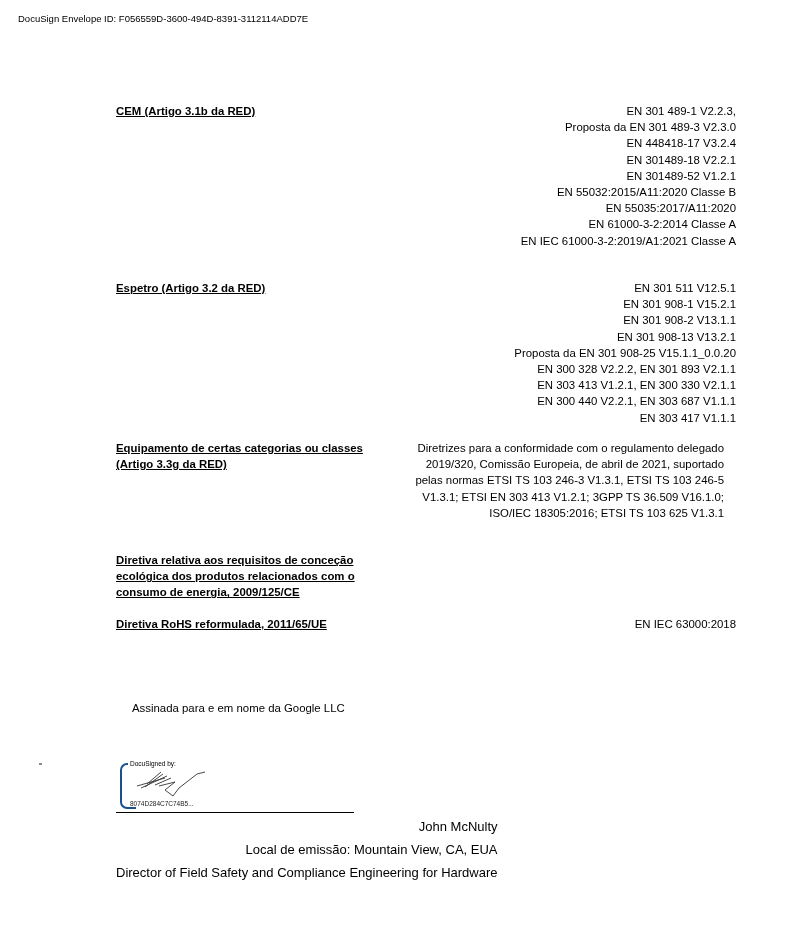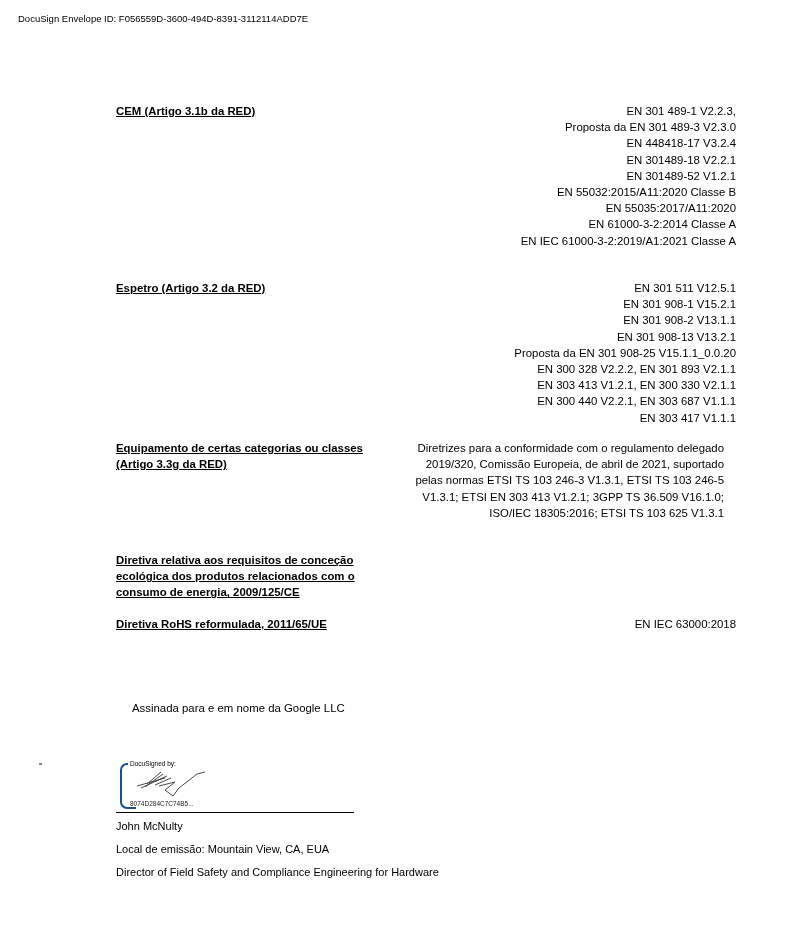--- a/index.html
+++ b/index.html
@@ -11,21 +11,21 @@
     .value { position: absolute; left: 290px; top: 0; width: 330px; }
     .value div { white-space: nowrap; text-align: right; }
     .para { white-space: normal !important; }
     .signed-for { position: absolute; left: 116px; top: 702px; font-family: "Liberation Sans", sans-serif; font-size: 11.4px; margin-left: 16px; }
     .tick { position: absolute; left: 39px; top: 763px; width: 3px; height: 2px; background: #888; }
     .ds-box { position: absolute; left: 120px; top: 763px; width: 14px; height: 42px; border: 2px solid #1a4f8f; border-right: none; border-radius: 7px 0 0 7px; }
     .ds-label { position: absolute; left: 128px; top: 760px; font-family: "Liberation Sans", sans-serif; font-size: 6.5px; background: #fff; padding: 0 2px; }
     .ds-hash { position: absolute; left: 128px; top: 800px; font-family: "Liberation Sans", sans-serif; font-size: 6.5px; background: #fff; padding: 0 2px; color: #222; }
     .sig { position: absolute; left: 135px; top: 768px; width: 75px; height: 30px; }
     .sig-line { position: absolute; left: 116px; top: 812px; width: 238px; height: 1px; background: #000; }
-    .footer { position: absolute; left: 116px; top: 815px; font-family: "Liberation Sans", sans-serif; font-size: 11px; line-height: 23px; }
+    .footer { position: absolute; left: 116px; top: 815px; font-family: "Liberation Sans", sans-serif; font-size: 13px; line-height: 23px; text-align: right; }
   </style>
 </head>
 <body>
 
 <div class="envelope">DocuSign Envelope ID: F056559D-3600-494D-8391-3112114ADD7E</div>
 
 <div class="doc">
 
   <div class="row" style="top:103px">
     <div class="label">CEM (Artigo 3.1b da RED)</div>

